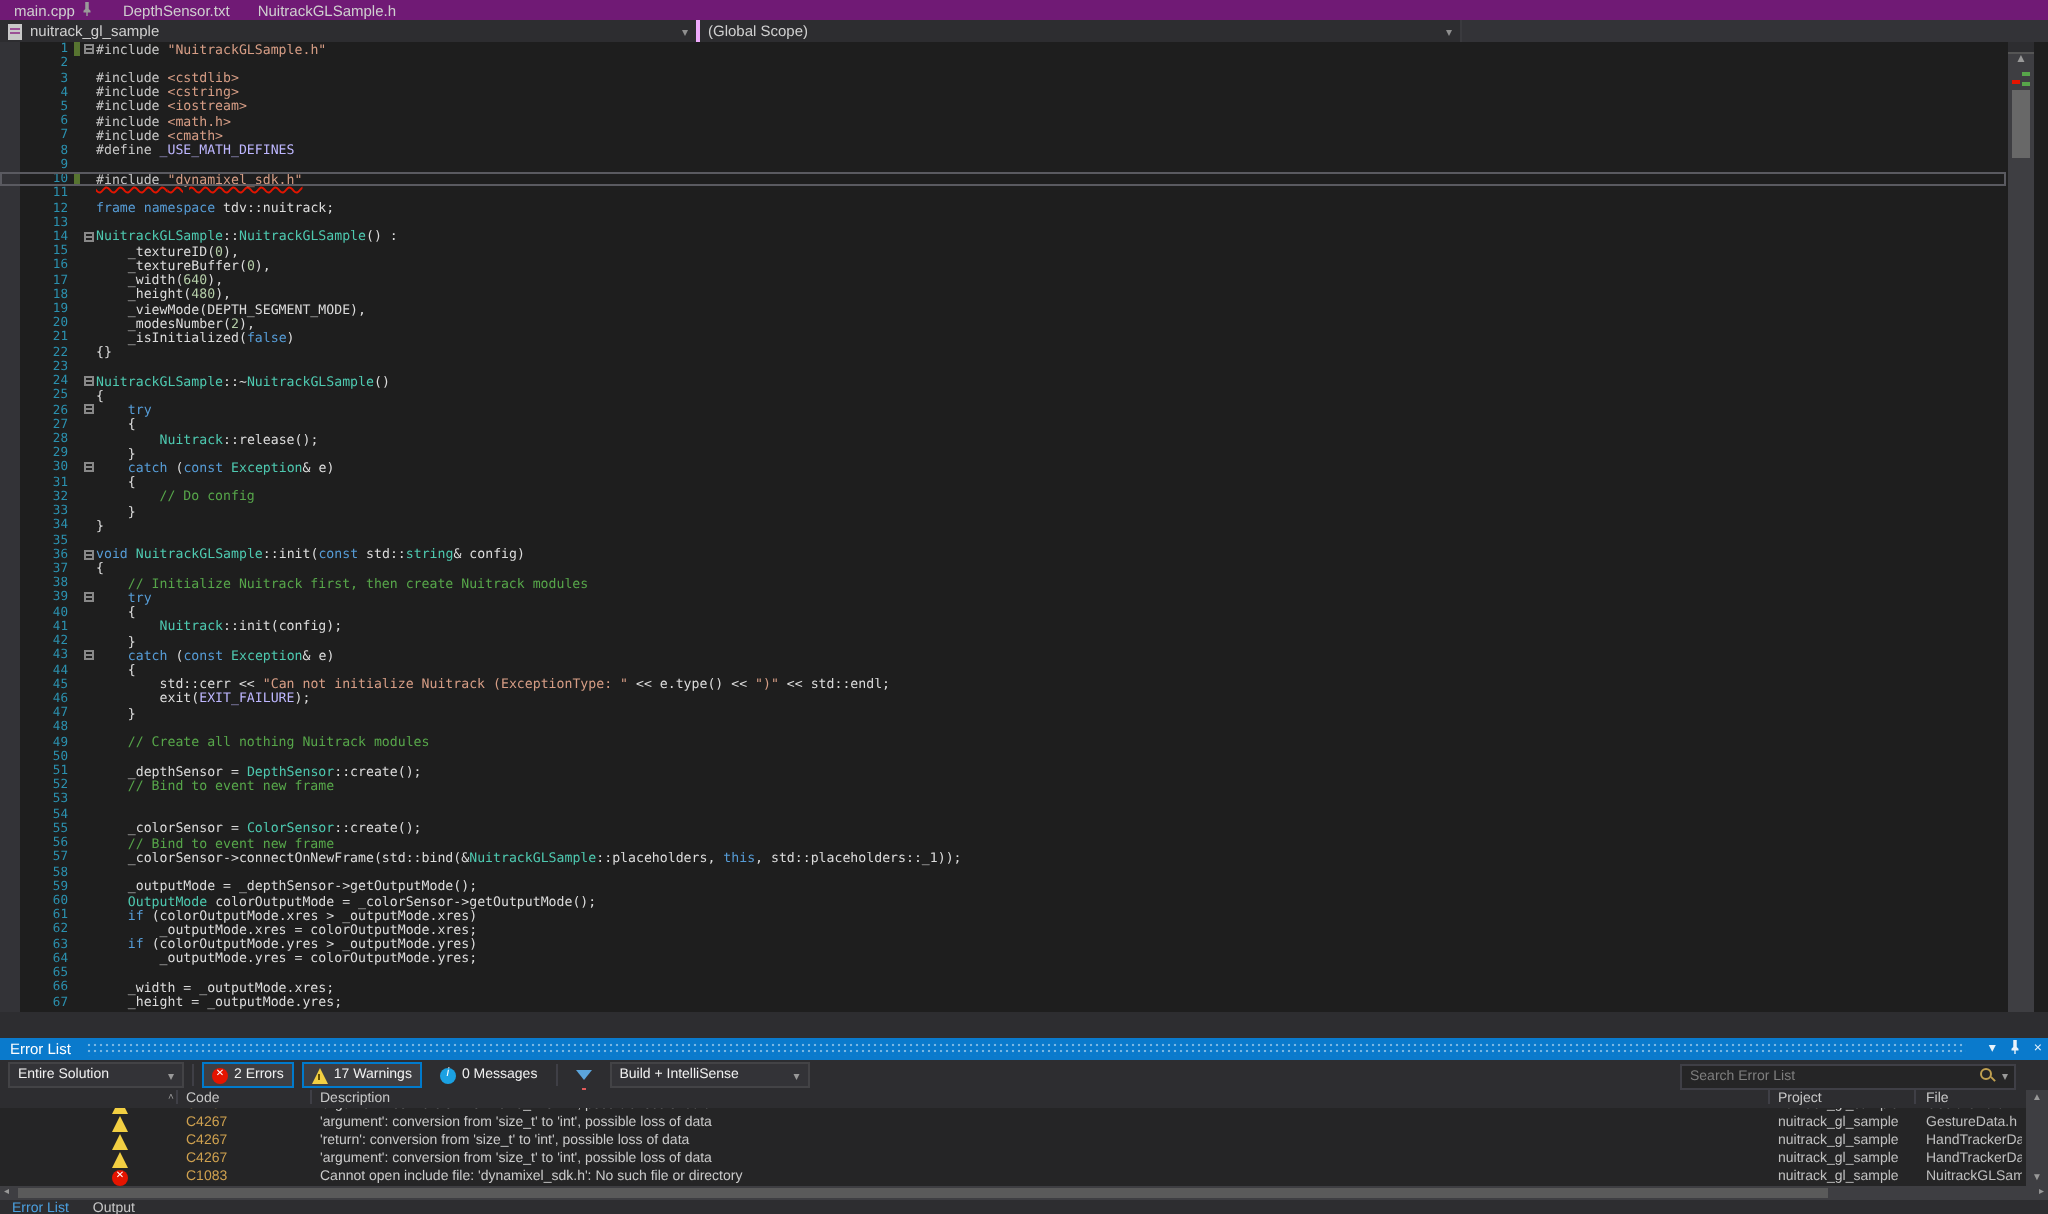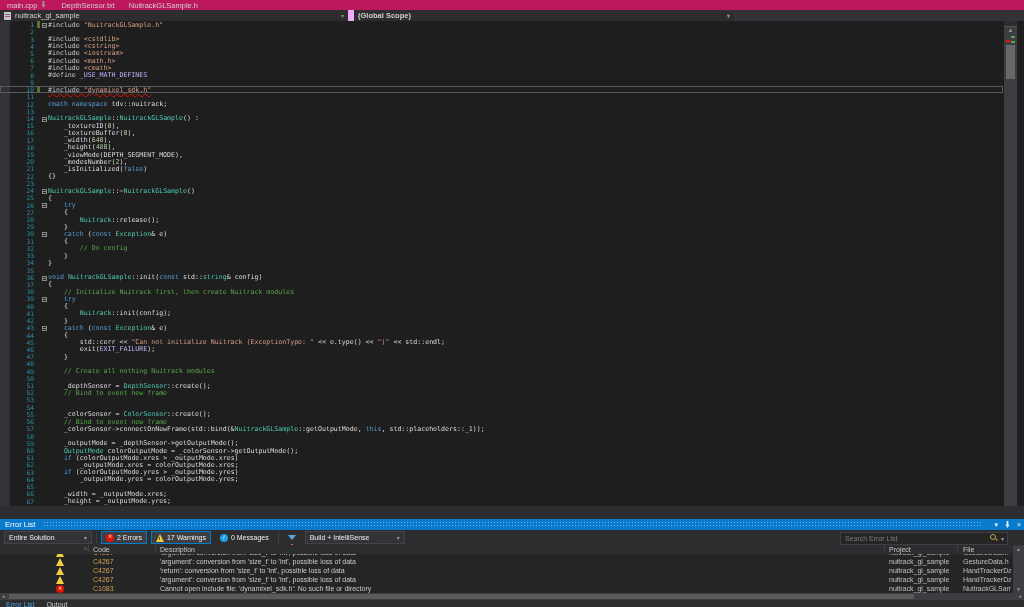--- a/index.html
+++ b/index.html
@@ -1,28 +1,28 @@
 <!DOCTYPE html>
 <html><head>
 <meta charset="utf-8">
 <style>
   html,body{margin:0;padding:0;background:#1b1b1c;}
   #root{position:relative;width:1024px;height:607px;background:#2d2d30;overflow:hidden;
         font-family:"Liberation Sans",sans-serif;color:#d0d0d0;}
   
-  .tabbar{position:absolute;left:0;top:0;width:100%;height:10px;display:flex;align-items:stretch;background:#be185d;}
+  .tabbar{position:absolute;left:0;top:0;width:100%;height:10px;display:flex;align-items:stretch;background:#701a75;}
   .tab{display:flex;align-items:center;gap:3px;padding:0 7px;font-size:7.5px;color:#cfcfcf;cursor:default;}
   .tab.active{background:#3f3f46;color:#ffffff;margin-top:29px;}
   .tab .pin,.tab .x{font-size:7px;color:#9a9a9a;line-height:1;}
   
   .navbar{position:absolute;left:0;top:10px;width:100%;height:11px;background:#2d2d30;border-bottom:1px solid #232325;display:flex;font-size:7.5px;}
   .nav-combo{display:flex;align-items:center;gap:4px;padding:0 4px;height:100%;position:relative;}
   .nav-combo .chev{position:absolute;right:4px;color:#8f8f8f;font-size:6px;}
   .nav-combo.c1{width:340px;}
-  .nav-combo.c2{width:372px;border-left:6px solid #f0abfc;font-weight:bold;}
+  .nav-combo.c2{width:372px;border-left:2px solid #f0abfc;}
   .nav-combo.c3{flex:1;border-left:1px solid #3a3a3e;background:#333337;}
   .fileicon{width:7px;height:8px;background:#c8c8c8;position:relative;display:inline-block;}
   .fileicon::after{content:"";position:absolute;left:1px;top:2px;width:5px;height:1px;background:#9b4f96;box-shadow:0 2px 0 #9b4f96;}
   
   .editor{position:absolute;left:0;top:21px;width:1024px;height:485px;background:#1e1e1e;}
   .bpmargin{position:absolute;left:0;top:0;width:10px;height:100%;background:#333337;}
   .codelines{position:absolute;left:0;top:0;width:1003px;height:100%;overflow:hidden;}
   .code-line{position:relative;height:7.23px;white-space:pre;display:flex;align-items:center;}
   .code-line .ln{display:inline-block;width:24px;margin-left:10px;text-align:right;padding-right:3px;
      font:6.3px "DejaVu Sans Mono",monospace;color:#2b91af;flex:0 0 auto;}
@@ -153,21 +153,21 @@
         <div class="code-line"><span class="ln">2</span><span class="chg"></span><span class="fold"></span><span class="code-text"></span></div>
         <div class="code-line"><span class="ln">3</span><span class="chg"></span><span class="fold"></span><span class="code-text"><span class="tk-pp">#include </span><span class="tk-str">&lt;cstdlib&gt;</span></span></div>
         <div class="code-line"><span class="ln">4</span><span class="chg"></span><span class="fold"></span><span class="code-text"><span class="tk-pp">#include </span><span class="tk-str">&lt;cstring&gt;</span></span></div>
         <div class="code-line"><span class="ln">5</span><span class="chg"></span><span class="fold"></span><span class="code-text"><span class="tk-pp">#include </span><span class="tk-str">&lt;iostream&gt;</span></span></div>
         <div class="code-line"><span class="ln">6</span><span class="chg"></span><span class="fold"></span><span class="code-text"><span class="tk-pp">#include </span><span class="tk-str">&lt;math.h&gt;</span></span></div>
         <div class="code-line"><span class="ln">7</span><span class="chg"></span><span class="fold"></span><span class="code-text"><span class="tk-pp">#include </span><span class="tk-str">&lt;cmath&gt;</span></span></div>
         <div class="code-line"><span class="ln">8</span><span class="chg"></span><span class="fold"></span><span class="code-text"><span class="tk-pp">#define </span><span class="tk-mc">_USE_MATH_DEFINES</span></span></div>
         <div class="code-line"><span class="ln">9</span><span class="chg"></span><span class="fold"></span><span class="code-text"></span></div>
         <div class="code-line current"><span class="ln">10</span><span class="chg on"></span><span class="fold"></span><span class="code-text squig"><span class="tk-pp">#include </span><span class="tk-str">"dynamixel_sdk.h"</span></span></div>
         <div class="code-line"><span class="ln">11</span><span class="chg"></span><span class="fold"></span><span class="code-text"></span></div>
-        <div class="code-line"><span class="ln">12</span><span class="chg"></span><span class="fold"></span><span class="code-text"><span class="tk-kw">cmath</span><span class="tk-pl"> </span><span class="tk-kw">namespace</span><span class="tk-pl"> tdv::nuitrack;</span></span></div>
+        <div class="code-line"><span class="ln">12</span><span class="chg"></span><span class="fold"></span><span class="code-text"><span class="tk-kw">frame</span><span class="tk-pl"> </span><span class="tk-kw">namespace</span><span class="tk-pl"> tdv::nuitrack;</span></span></div>
         <div class="code-line"><span class="ln">13</span><span class="chg"></span><span class="fold"></span><span class="code-text"></span></div>
         <div class="code-line"><span class="ln">14</span><span class="chg"></span><span class="fold"><span class="foldbox"></span></span><span class="code-text"><span class="tk-ty">NuitrackGLSample</span><span class="tk-pl">::</span><span class="tk-ty">NuitrackGLSample</span><span class="tk-pl">() :</span></span></div>
         <div class="code-line"><span class="ln">15</span><span class="chg"></span><span class="fold"></span><span class="code-text"><span class="tk-pl">    _textureID(</span><span class="tk-num">0</span><span class="tk-pl">),</span></span></div>
         <div class="code-line"><span class="ln">16</span><span class="chg"></span><span class="fold"></span><span class="code-text"><span class="tk-pl">    _textureBuffer(</span><span class="tk-num">0</span><span class="tk-pl">),</span></span></div>
         <div class="code-line"><span class="ln">17</span><span class="chg"></span><span class="fold"></span><span class="code-text"><span class="tk-pl">    _width(</span><span class="tk-num">640</span><span class="tk-pl">),</span></span></div>
         <div class="code-line"><span class="ln">18</span><span class="chg"></span><span class="fold"></span><span class="code-text"><span class="tk-pl">    _height(</span><span class="tk-num">480</span><span class="tk-pl">),</span></span></div>
         <div class="code-line"><span class="ln">19</span><span class="chg"></span><span class="fold"></span><span class="code-text"><span class="tk-pl">    _viewMode(DEPTH_SEGMENT_MODE),</span></span></div>
         <div class="code-line"><span class="ln">20</span><span class="chg"></span><span class="fold"></span><span class="code-text"><span class="tk-pl">    _modesNumber(</span><span class="tk-num">2</span><span class="tk-pl">),</span></span></div>
         <div class="code-line"><span class="ln">21</span><span class="chg"></span><span class="fold"></span><span class="code-text"><span class="tk-pl">    _isInitialized(</span><span class="tk-kw">false</span><span class="tk-pl">)</span></span></div>
         <div class="code-line"><span class="ln">22</span><span class="chg"></span><span class="fold"></span><span class="code-text"><span class="tk-pl">{}</span></span></div>
@@ -198,21 +198,21 @@
         <div class="code-line"><span class="ln">47</span><span class="chg"></span><span class="fold"></span><span class="code-text"><span class="tk-pl">    }</span></span></div>
         <div class="code-line"><span class="ln">48</span><span class="chg"></span><span class="fold"></span><span class="code-text"></span></div>
         <div class="code-line"><span class="ln">49</span><span class="chg"></span><span class="fold"></span><span class="code-text"><span class="tk-cm">    // Create all nothing Nuitrack modules</span></span></div>
         <div class="code-line"><span class="ln">50</span><span class="chg"></span><span class="fold"></span><span class="code-text"></span></div>
         <div class="code-line"><span class="ln">51</span><span class="chg"></span><span class="fold"></span><span class="code-text"><span class="tk-pl">    _depthSensor = </span><span class="tk-ty">DepthSensor</span><span class="tk-pl">::create();</span></span></div>
         <div class="code-line"><span class="ln">52</span><span class="chg"></span><span class="fold"></span><span class="code-text"><span class="tk-cm">    // Bind to event new frame</span></span></div>
         <div class="code-line"><span class="ln">53</span><span class="chg"></span><span class="fold"></span></div>
         <div class="code-line"><span class="ln">54</span><span class="chg"></span><span class="fold"></span><span class="code-text"></span></div>
         <div class="code-line"><span class="ln">55</span><span class="chg"></span><span class="fold"></span><span class="code-text"><span class="tk-pl">    _colorSensor = </span><span class="tk-ty">ColorSensor</span><span class="tk-pl">::create();</span></span></div>
         <div class="code-line"><span class="ln">56</span><span class="chg"></span><span class="fold"></span><span class="code-text"><span class="tk-cm">    // Bind to event new frame</span></span></div>
-        <div class="code-line"><span class="ln">57</span><span class="chg"></span><span class="fold"></span><span class="code-text"><span class="tk-pl">    _colorSensor-&gt;connectOnNewFrame(std::bind(&amp;</span><span class="tk-ty">NuitrackGLSample</span><span class="tk-pl">::getOutputMode, </span><span class="tk-kw">this</span><span class="tk-pl">, std::placeholders::_1));</span></span></div>
+        <div class="code-line"><span class="ln">57</span><span class="chg"></span><span class="fold"></span><span class="code-text"><span class="tk-pl">    _colorSensor-&gt;connectOnNewFrame(std::bind(&amp;</span><span class="tk-ty">NuitrackGLSample</span><span class="tk-pl">::placeholders, </span><span class="tk-kw">this</span><span class="tk-pl">, std::placeholders::_1));</span></span></div>
         <div class="code-line"><span class="ln">58</span><span class="chg"></span><span class="fold"></span><span class="code-text"></span></div>
         <div class="code-line"><span class="ln">59</span><span class="chg"></span><span class="fold"></span><span class="code-text"><span class="tk-pl">    _outputMode = _depthSensor-&gt;getOutputMode();</span></span></div>
         <div class="code-line"><span class="ln">60</span><span class="chg"></span><span class="fold"></span><span class="code-text"><span class="tk-pl">    </span><span class="tk-ty">OutputMode</span><span class="tk-pl"> colorOutputMode = _colorSensor-&gt;getOutputMode();</span></span></div>
         <div class="code-line"><span class="ln">61</span><span class="chg"></span><span class="fold"></span><span class="code-text"><span class="tk-pl">    </span><span class="tk-kw">if</span><span class="tk-pl"> (colorOutputMode.xres &gt; _outputMode.xres)</span></span></div>
         <div class="code-line"><span class="ln">62</span><span class="chg"></span><span class="fold"></span><span class="code-text"><span class="tk-pl">        _outputMode.xres = colorOutputMode.xres;</span></span></div>
         <div class="code-line"><span class="ln">63</span><span class="chg"></span><span class="fold"></span><span class="code-text"><span class="tk-pl">    </span><span class="tk-kw">if</span><span class="tk-pl"> (colorOutputMode.yres &gt; _outputMode.yres)</span></span></div>
         <div class="code-line"><span class="ln">64</span><span class="chg"></span><span class="fold"></span><span class="code-text"><span class="tk-pl">        _outputMode.yres = colorOutputMode.yres;</span></span></div>
         <div class="code-line"><span class="ln">65</span><span class="chg"></span><span class="fold"></span><span class="code-text"></span></div>
         <div class="code-line"><span class="ln">66</span><span class="chg"></span><span class="fold"></span><span class="code-text"><span class="tk-pl">    _width = _outputMode.xres;</span></span></div>
         <div class="code-line"><span class="ln">67</span><span class="chg"></span><span class="fold"></span><span class="code-text"><span class="tk-pl">    _height = _outputMode.yres;</span></span></div>

